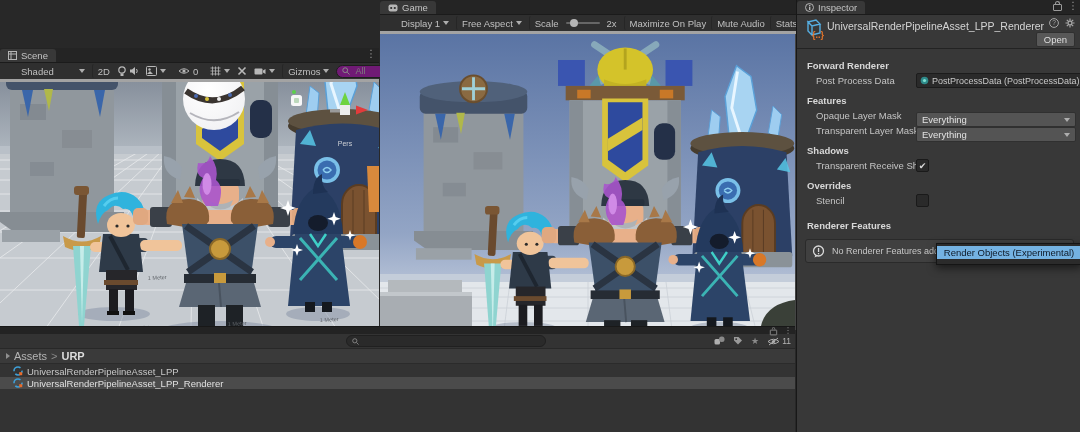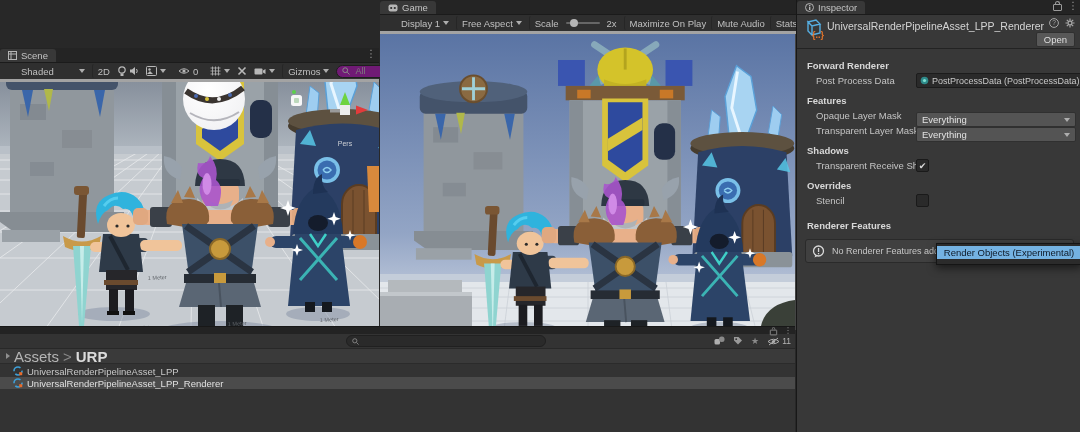--- a/index.html
+++ b/index.html
@@ -64,21 +64,21 @@
   .proj-minibar{position:relative;height:7px;background:#232323;}
   .proj-toolbar{height:14px;background:#333333;border-bottom:1px solid #282828;display:flex;align-items:center;padding:0 4px;}
   .proj-search{display:flex;align-items:center;gap:3px;background:#2a2a2a;border:1px solid #202020;border-radius:7px;
                height:10px;width:188px;margin-left:342px;padding:0 5px;}
   .proj-search input{background:transparent;border:0;outline:0;width:160px;color:#bdbdbd;font-size:8.5px;
                      font-family:"Liberation Sans",sans-serif;}
   .proj-icons{margin-left:auto;display:flex;align-items:center;gap:8px;color:#9a9a9a;}
   .star{font-size:9px;color:#8a8a8a;cursor:pointer;}
   .eyecount{display:flex;align-items:center;gap:2px;color:#b5b5b5;font-size:8.5px;cursor:pointer;}
   .breadcrumb{height:14px;background:#3a3a3a;border-bottom:1px solid #2b2b2b;display:flex;align-items:center;
-              gap:4px;padding:0 6px;font-size:15px;}
+              gap:4px;padding:0 6px;font-size:11px;}
   .crumb-root{color:#b5b5b5;cursor:pointer;}
   .crumb-sep{color:#8a8a8a;}
   .crumb-cur{color:#dcdcdc;font-weight:700;cursor:pointer;}
   .tri{width:0;height:0;border-top:3px solid transparent;border-bottom:3px solid transparent;border-left:4px solid #8f8f8f;}
   .proj-list{padding-top:1px;}
   .proj-row{display:flex;align-items:center;gap:4px;height:12px;padding-left:13px;cursor:pointer;color:#c8c8c8;font-size:9.5px;}
   .proj-row.selected{background:#4b4b4b;color:#e0e0e0;}
   
   .lock{position:relative;width:7px;height:5px;border:1px solid #9a9a9a;border-radius:1px;margin-top:3px;cursor:pointer;}
   .lock::before{content:"";position:absolute;left:1px;top:-4px;width:3px;height:3px;border:1px solid #9a9a9a;

